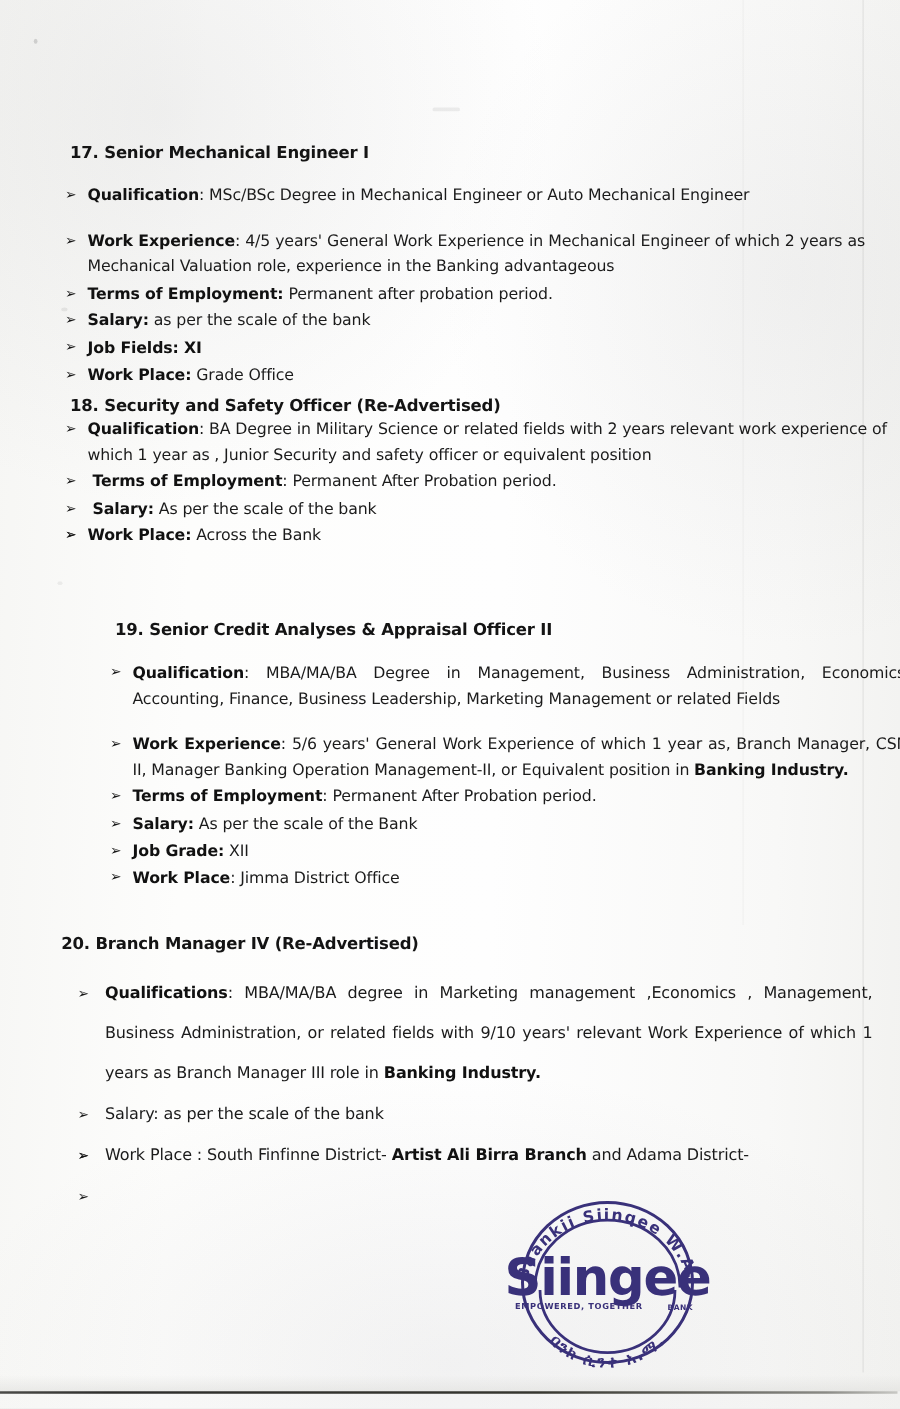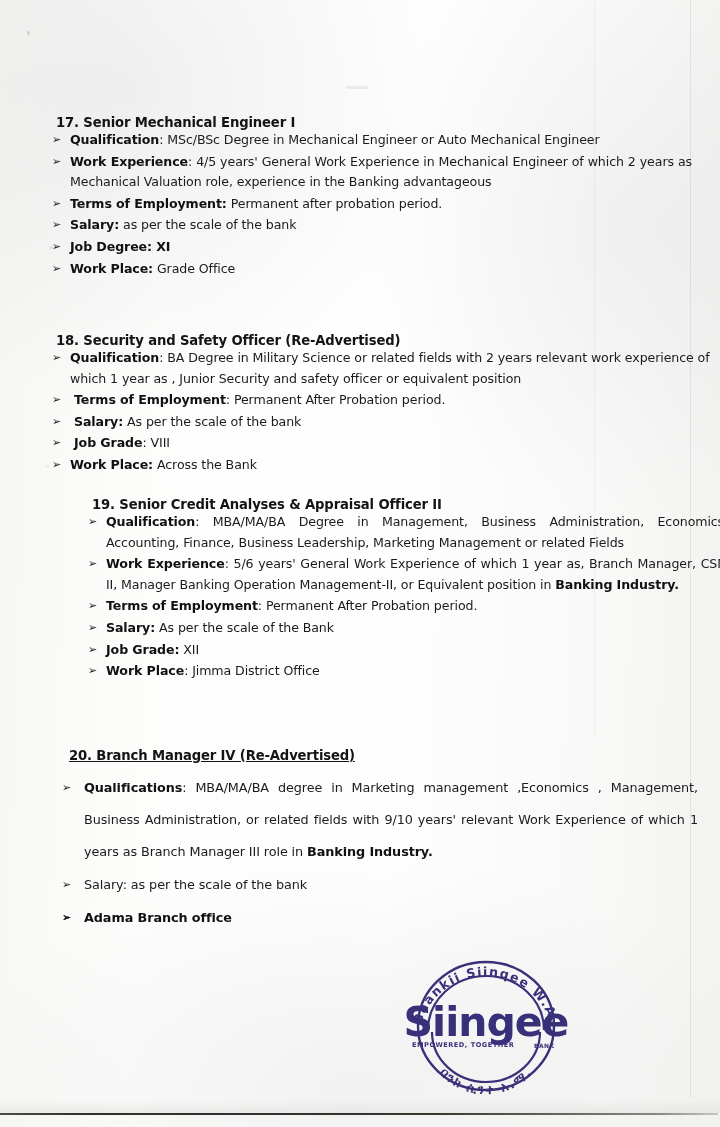--- a/index.html
+++ b/index.html
@@ -122,25 +122,25 @@
   }
 
   
   .grp-tight ul.items li {
     margin-bottom: 1px;
     line-height: 20.6px;
     padding-left: 70px;
   }
   .grp-tight ul.items li .bullet { left: 52px; }
   .grp-tight .sec-title { margin-left: 56px; }
-  .just { text-align: justify; text-justify: inter-word; padding-right: 28px; }
+  .just { text-align: justify; text-justify: inter-word; padding-right: 28px; margin-top: 16px; }
   .nowrap-ind { }
 
   
-  .grp-loose .sec-title { margin-left: 69px; text-decoration: underline; }
+  .grp-loose .sec-title { margin-left: 49px; }
   .grp-loose ul.items li {
     margin-bottom: 0;
     line-height: 33px;
     padding-left: 84px;
     font-size: 12.8px;
   }
   .grp-loose ul.items li .bullet { left: 62px; }
   .grp-loose .just { padding-right: 22px; }
 
   
@@ -183,47 +183,46 @@
         <li>
           <span class="bullet">➢</span>
           <span class="itext"><span class="lbl">Terms of Employment:</span><span> Permanent after probation period.</span></span>
         </li>
         <li>
           <span class="bullet">➢</span>
           <span class="itext"><span class="lbl">Salary:</span><span> as per the scale of the bank</span></span>
         </li>
         <li>
           <span class="bullet">➢</span>
-          <span class="itext"><span class="lbl">Job Degree: XI</span></span>
+          <span class="itext"><span class="lbl">Job Fields: XI</span></span>
         </li>
         <li>
           <span class="bullet">➢</span>
           <span class="itext"><span class="lbl">Work Place:</span><span> Grade Office</span></span>
         </li>
       </ul>
     </div>
 
-    <div class="section grp-tight" style="top:333px;">
+    <div class="section grp-tight" style="top:318px;">
       <div class="sec-title">18. Security and Safety Officer (Re-Advertised)</div>
       <ul class="items">
         <li>
           <span class="bullet">➢</span>
           <span class="itext nowrap-ind"><span class="lbl">Qualification</span><span>:</span><span> BA Degree in Military Science or related fields with 2 years relevant work experience of which 1 year as , Junior Security and safety officer or equivalent position</span></span>
         </li>
         <li style="padding-left:74px;">
           <span class="bullet">➢</span>
           <span class="itext"><span class="lbl">Terms of Employment</span><span>:</span><span> Permanent After Probation period.</span></span>
         </li>
         <li style="padding-left:74px;">
           <span class="bullet">➢</span>
           <span class="itext"><span class="lbl">Salary:</span><span> As per the scale of the bank</span></span>
         </li>
         <li style="padding-left:74px;">
           <span class="bullet">➢</span>
-          <span class="itext"><span class="lbl">Job Grade</span><span>:</span><span> VIII</span></span>
         </li>
         <li>
           <span class="bullet">➢</span>
           <span class="itext"><span class="lbl">Work Place:</span><span> Across the Bank</span></span>
         </li>
       </ul>
     </div>
 
     <div class="section grp-tight" style="top:497px;padding-left:36px;">
       <div class="sec-title">19. Senior Credit Analyses &amp; Appraisal Officer II</div>
@@ -264,24 +263,24 @@
         </li>
         <li>
           <span class="bullet">➢</span>
           <span class="itext"><span>Salary: as per the scale of the bank</span></span>
         </li>
         <li>
           <span class="bullet">➢</span>
         </li>
         <li>
           <span class="bullet">➢</span>
-        </li>
-        <li>
-          <span class="bullet">➢</span>
-          <span class="itext"><span class="lbl">Adama Branch office</span></span>
+          <span class="itext"><span>Work Place : South Finfinne District- </span><span class="lbl">Artist Ali Birra Branch</span><span> and  Adama District-</span></span>
+        </li>
+        <li>
+          <span class="bullet">➢</span>
         </li>
       </ul>
     </div>
 
   </div>
 
   <div id="stamp">
     <svg width="176" height="137" viewBox="0 0 176 137" xmlns="http://www.w3.org/2000/svg">
       <defs>
         <path id="arcTop" d="M 22,80 A 66,62 0 0 1 154,80" fill="none"></path>

